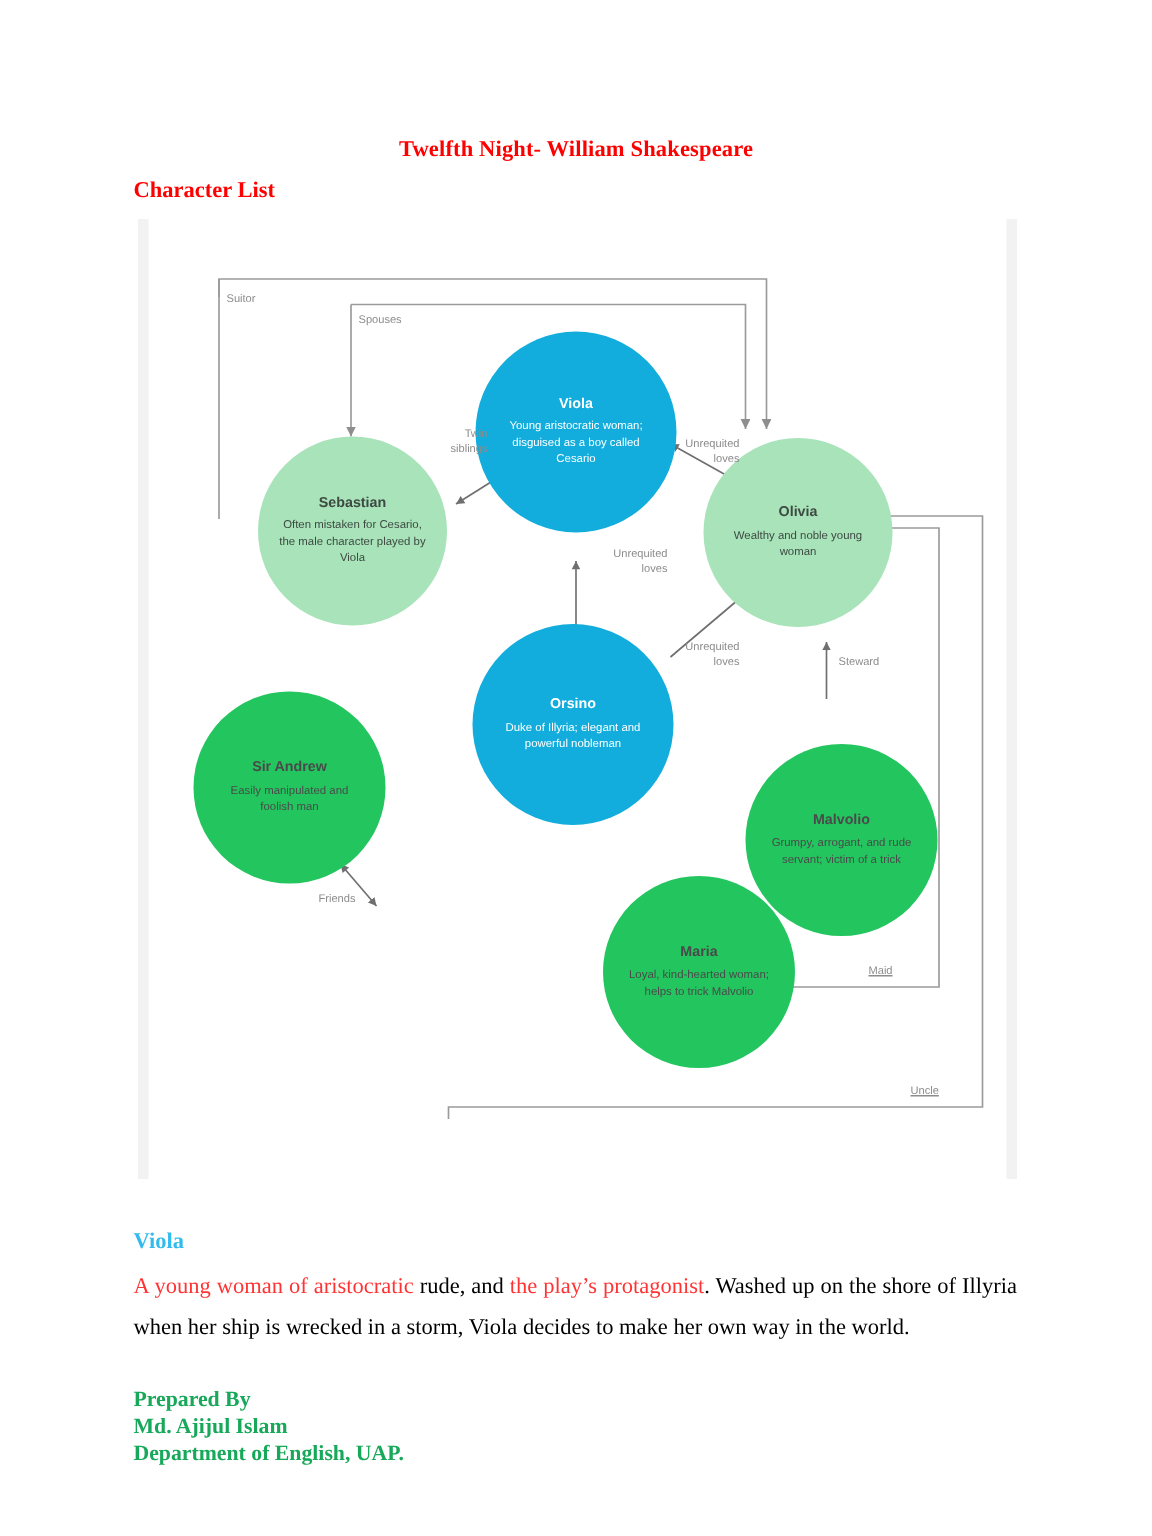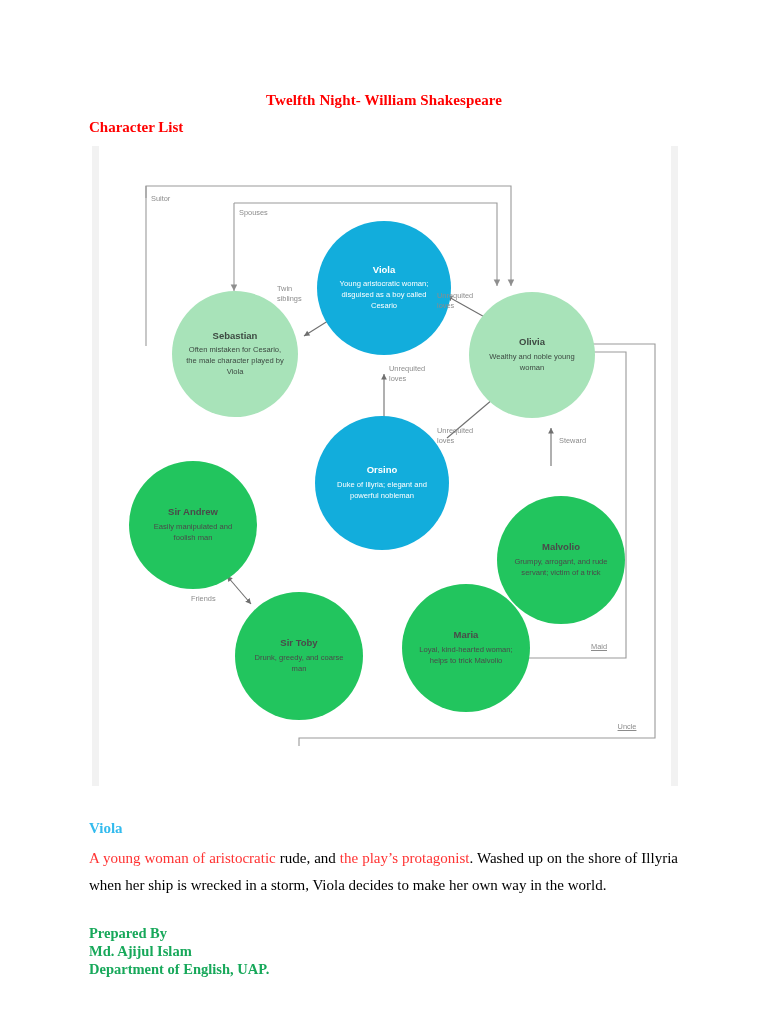--- a/index.html
+++ b/index.html
@@ -38,24 +38,24 @@
     box-sizing:border-box;padding:4px;
   }
   .circle .cname{font-weight:bold;font-size:9.5px;margin-bottom:3px;line-height:1.15;}
   .circle .cdesc{font-size:7.6px;line-height:1.45;}
   .c-blue{background:#12ADDC;color:#ffffff;}
   .c-green{background:#A8E3B9;color:#3d4a42;}
   .c-grey{background:#22c55e;color:#4a4a4a;}
 
   .edge-label{
     position:absolute;font-family:"Liberation Sans", sans-serif;
-    font-size:7.4px;color:#8c8c8c;line-height:1.4;text-align:left;
+    font-size:7.4px;color:#8c8c8c;line-height:1.4;text-align:right;
     white-space:pre-line;
   }
-  .edge-label.r{text-align:center;text-decoration:underline;}
+  .edge-label.r{text-align:left;text-decoration:underline;}
   .edge-label.l{text-align:left;}
 
   svg.wires{position:absolute;left:0;top:0;width:572px;height:640px;}
 
   
   .sub-heading{
     position:absolute;left:89px;top:820px;
     color:#33BBEE;font-weight:bold;font-size:15px;
     font-family:"Liberation Serif", serif;
   }
@@ -146,24 +146,20 @@
       <div class="circle c-grey" style="left:30px;top:315px;width:128px;height:128px;">
         <div class="cname">Sir Andrew</div>
         <div class="cdesc" style="max-width:102px;">Easily manipulated and foolish man</div>
       </div>
 
       <div class="circle c-grey" style="left:398px;top:350px;width:128px;height:128px;">
         <div class="cname">Malvolio</div>
         <div class="cdesc" style="max-width:100px;">Grumpy, arrogant, and rude servant; victim of a trick</div>
       </div>
 
-      <div class="circle c-grey" style="left:136px;top:446px;width:128px;height:128px;">
-        <div class="cname">Sir Toby</div>
-        <div class="cdesc" style="max-width:102px;">Drunk, greedy, and coarse man</div>
-      </div>
 
       <div class="circle c-grey" style="left:303px;top:438px;width:128px;height:128px;">
         <div class="cname">Maria</div>
         <div class="cdesc" style="max-width:102px;">Loyal, kind-hearted woman; helps to trick Malvolio</div>
       </div>
 
       <div class="edge-label l" style="left:52px;top:48px;">Suitor</div>
       <div class="edge-label l" style="left:140px;top:62px;">Spouses</div>
       <div class="edge-label" style="left:178px;top:138px;width:48px;">Twin
 siblings</div>

